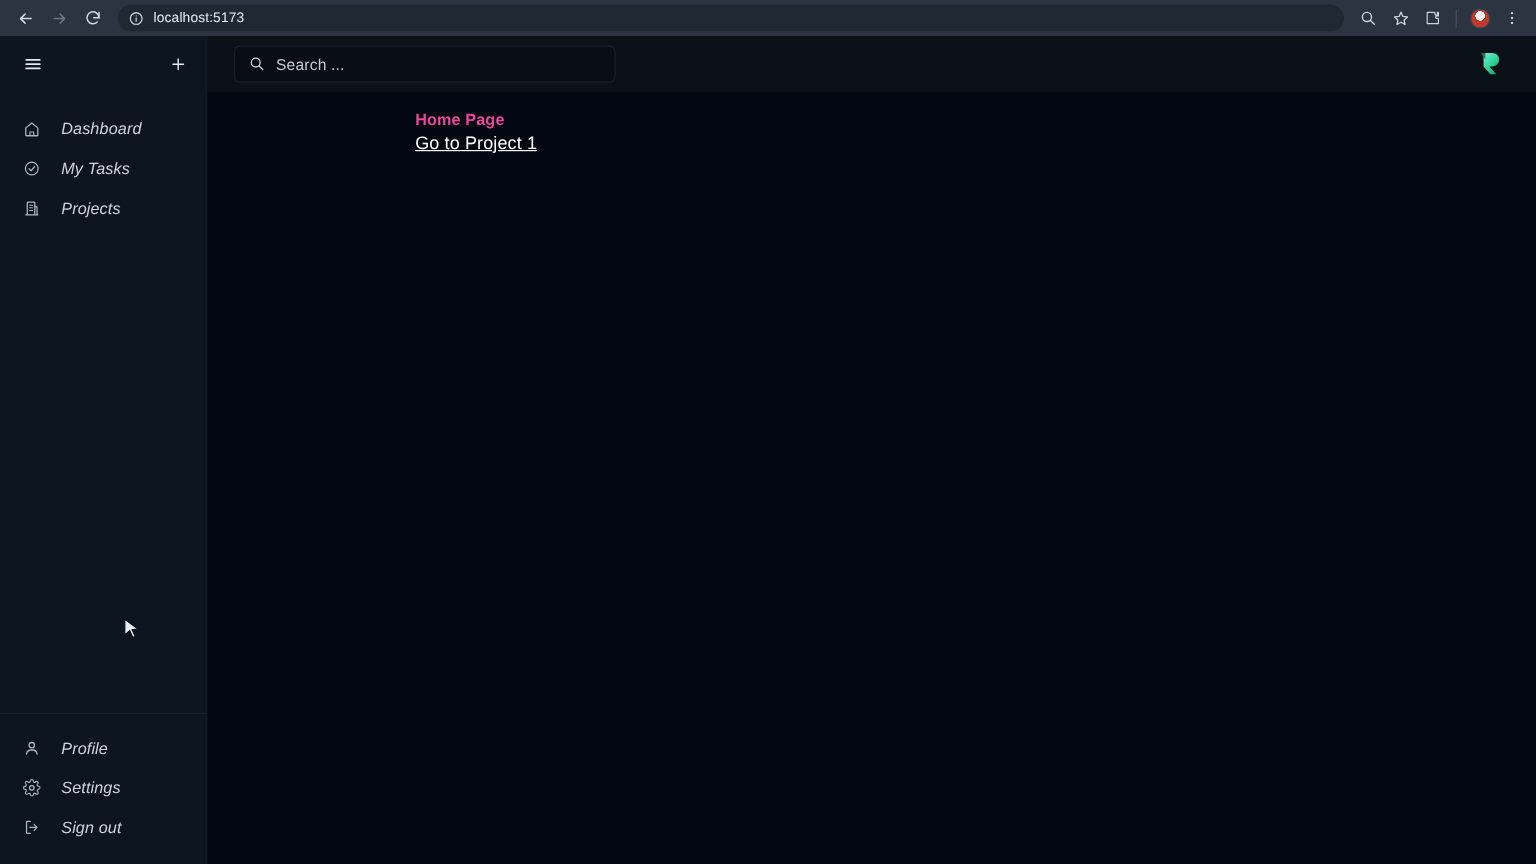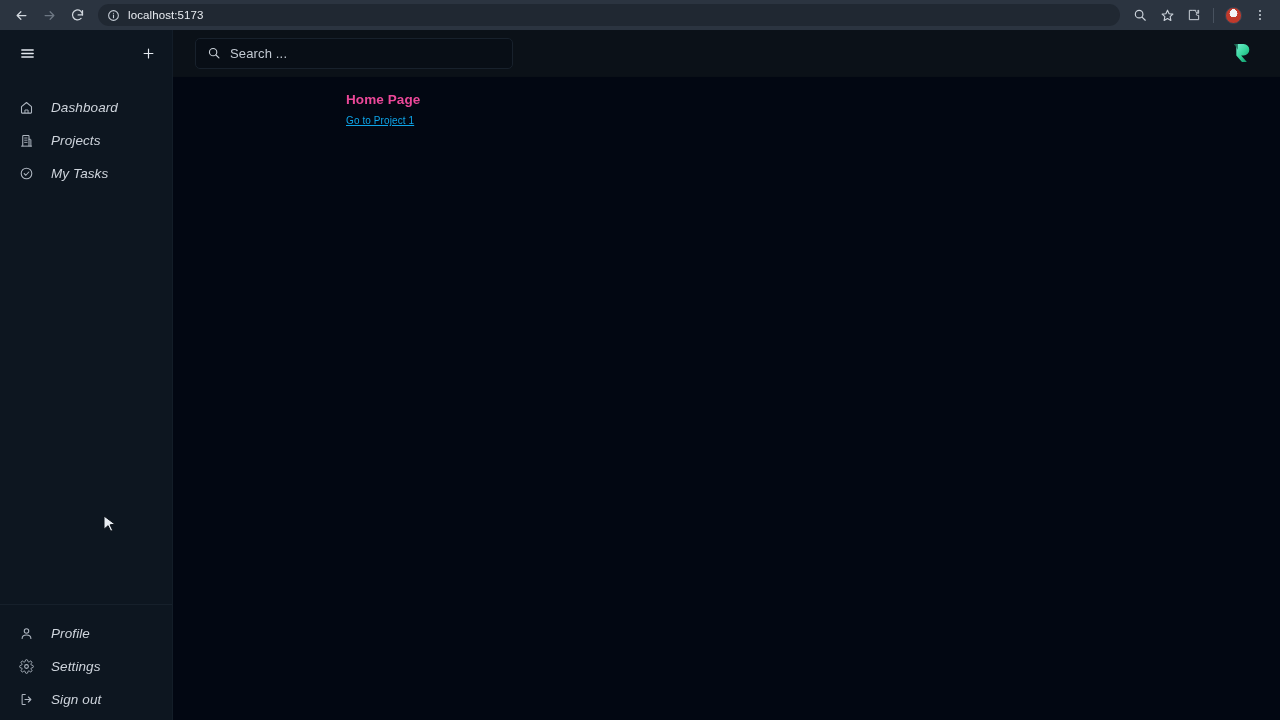--- a/index.html
+++ b/index.html
@@ -84,41 +84,41 @@
     width:20px; height:20px; display:flex; align-items:center; justify-content:center;
     color:#e4e9ef;
   }
   .sb-nav { padding-top:14px; display:flex; flex-direction:column; }
   .sb-item {
     height:33px; display:flex; align-items:center; gap:17px; padding-left:19px;
     color:#ced4dc; font-size:13.5px; letter-spacing:.1px;font-style:italic;
   }
   .sb-item .ico { width:15px; height:15px; flex:0 0 15px; display:flex; align-items:center; justify-content:center; color:#aeb6c0; }
   .sb-spacer { flex:1; }
-  .sb-bottom { padding-bottom:4px; display:flex; flex-direction:column; border-top:1px solid #16202b; padding-top:12px; }
+  .sb-bottom { padding-bottom:14px; display:flex; flex-direction:column; border-top:1px solid #16202b; padding-top:12px; }
   .sb-bottom .sb-item { height:33px; }
 
   
   .main { flex:1; display:flex; flex-direction:column; min-width:0; }
   .appheader {
     height:47px; flex:0 0 47px; background:#0b1118; display:flex; align-items:center;
     padding:0 25px 0 22px; border-bottom:1px solid #0a1017;
   }
   .searchbox {
     width:318px; height:31px; background:#080e16; border:1px solid #18212c;
     border-radius:5px; display:flex; align-items:center; gap:9px; padding:0 11px;
   }
   .searchbox .ico { width:14px; height:14px; flex:0 0 14px; color:#c9d0d8; display:flex; align-items:center; }
   .search-placeholder { font-size:13px; color:#c3cad3; letter-spacing:.15px; }
   .logo { margin-left:auto; width:26px; height:26px; display:flex; align-items:center; justify-content:center; }
 
   .content { flex:1; padding:13px 0 0 173px; background:#020712; }
   .content-inner { padding-left:0; }
   .page-title { font-size:13.5px; font-weight:bold; color:#ec4899; line-height:20px; letter-spacing:.1px; }
-  .page-link { font-size:10px; color:#0ea5e9; line-height:20px; letter-spacing:.1px; display:inline-block; }
+  .page-link { font-size:15px; color:#ffffff; line-height:20px; letter-spacing:.1px; display:inline-block; }
 
   
   .cursor { position:absolute; left:103px; top:485px; width:14px; height:19px; pointer-events:none; }
 </style>
 </head>
 <body>
 
 <div class="browser">
 
 
@@ -204,35 +204,35 @@
             <svg width="15" height="15" viewBox="0 0 24 24" fill="none">
               <path d="M4 10.5L12 4l8 6.5V20a1 1 0 0 1-1 1H5a1 1 0 0 1-1-1z" stroke="currentColor" stroke-width="1.7" stroke-linejoin="round"></path>
               <path d="M9.5 21v-5h5v5" stroke="currentColor" stroke-width="1.5" stroke-linejoin="round"></path>
             </svg>
           </span>
           <span>Dashboard</span>
         </div>
         <div class="sb-item">
           <span class="ico">
             <svg width="15" height="15" viewBox="0 0 24 24" fill="none">
+              <circle cx="12" cy="12" r="8.5" stroke="currentColor" stroke-width="1.7"></circle>
+              <path d="M8.3 12.2l2.6 2.6 4.8-5.2" stroke="currentColor" stroke-width="1.7" stroke-linecap="round" stroke-linejoin="round"></path>
+            </svg>
+          </span>
+          <span>My Tasks</span>
+        </div>
+        <div class="sb-item">
+          <span class="ico">
+            <svg width="15" height="15" viewBox="0 0 24 24" fill="none">
               <path d="M6 21V5a1 1 0 0 1 1-1h8a1 1 0 0 1 1 1v16" stroke="currentColor" stroke-width="1.7" stroke-linejoin="round"></path>
               <path d="M16 10h2a1 1 0 0 1 1 1v10M4 21h16" stroke="currentColor" stroke-width="1.6" stroke-linecap="round"></path>
               <path d="M9 8h4M9 11.5h4M9 15h4" stroke="currentColor" stroke-width="1.4" stroke-linecap="round"></path>
             </svg>
           </span>
           <span>Projects</span>
-        </div>
-        <div class="sb-item">
-          <span class="ico">
-            <svg width="15" height="15" viewBox="0 0 24 24" fill="none">
-              <circle cx="12" cy="12" r="8.5" stroke="currentColor" stroke-width="1.7"></circle>
-              <path d="M8.3 12.2l2.6 2.6 4.8-5.2" stroke="currentColor" stroke-width="1.7" stroke-linecap="round" stroke-linejoin="round"></path>
-            </svg>
-          </span>
-          <span>My Tasks</span>
         </div>
       </nav>
 
       <div class="sb-spacer"></div>
 
       <div class="sb-bottom">
         <div class="sb-item">
           <span class="ico">
             <svg width="15" height="15" viewBox="0 0 24 24" fill="none">
               <circle cx="12" cy="8" r="3.6" stroke="currentColor" stroke-width="1.7"></circle>

